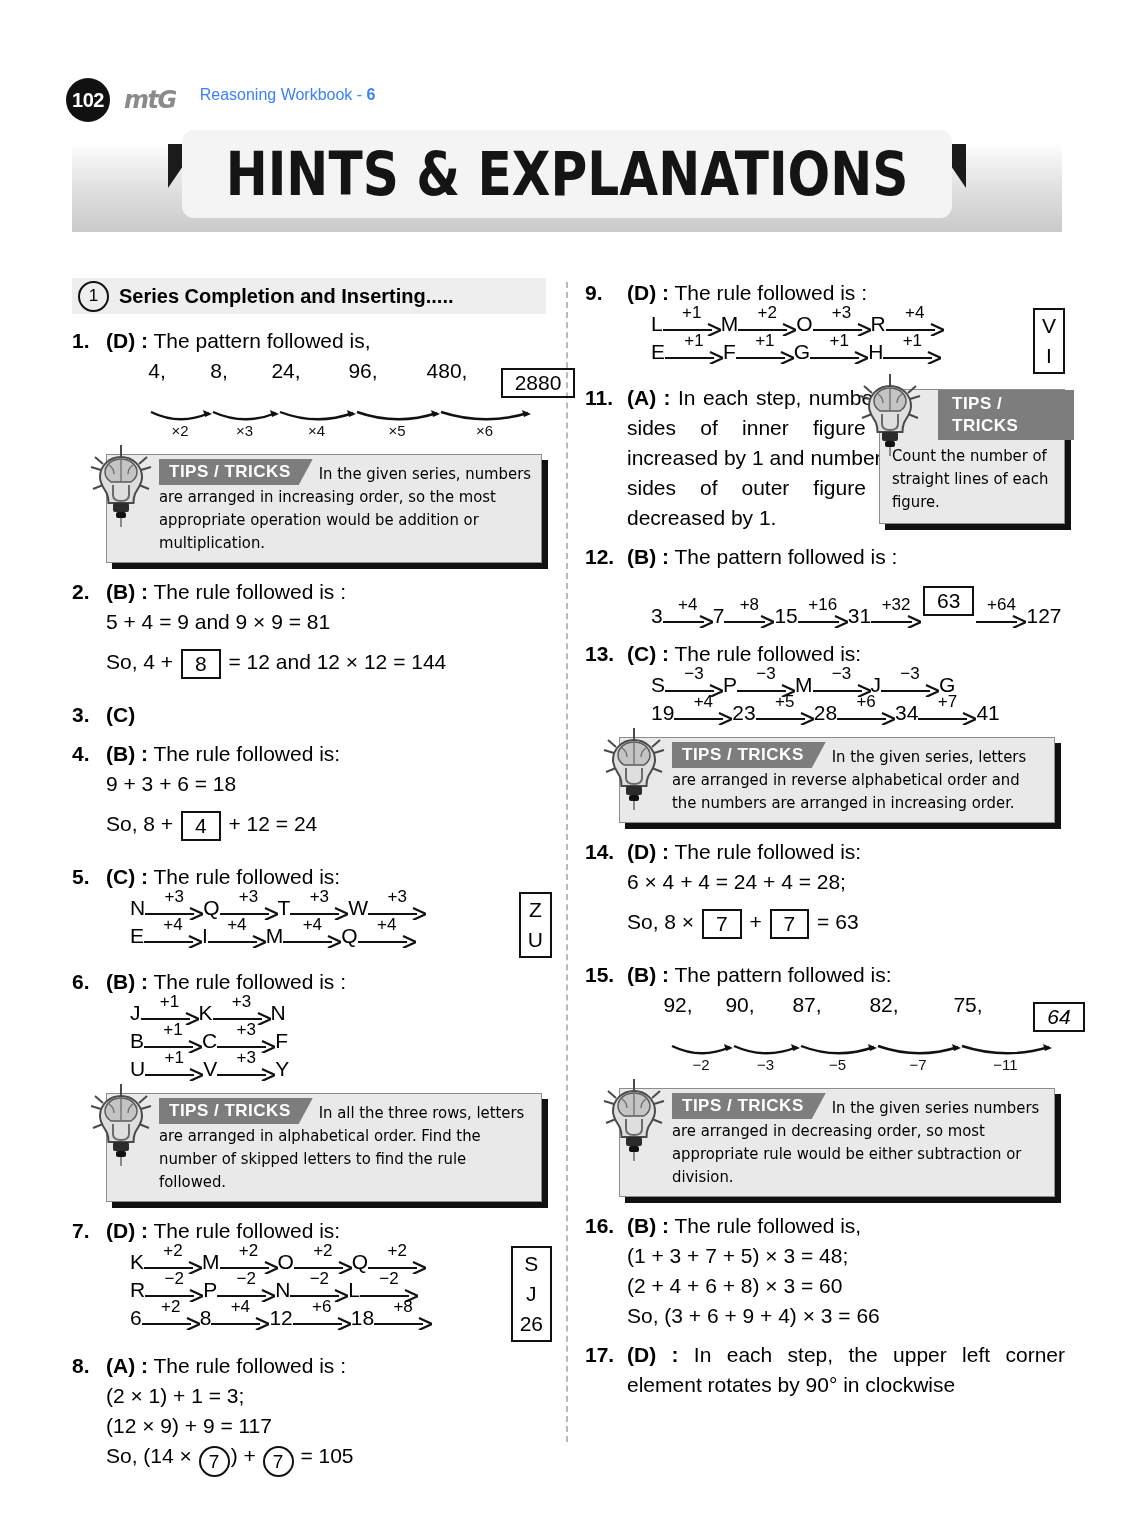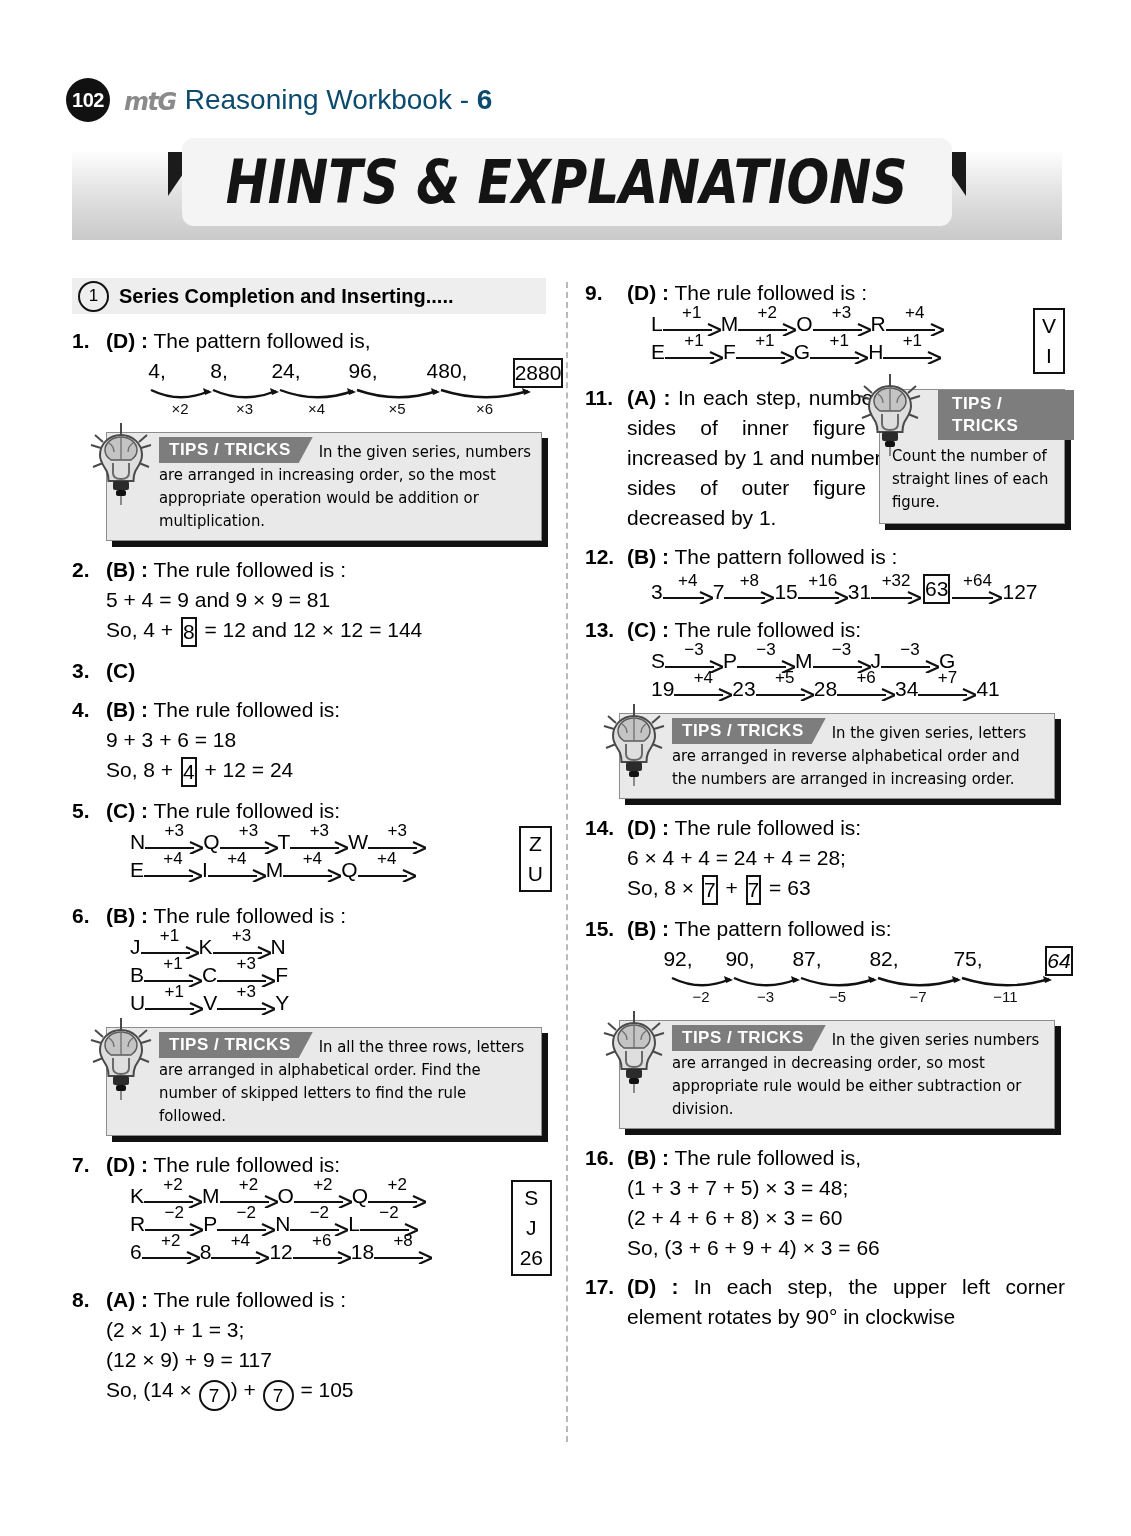--- a/index.html
+++ b/index.html
@@ -10,32 +10,32 @@
   }
   .page{position:relative;width:1131px;height:1314px;}
 
   
   .runhead{position:absolute;left:66px;top:78px;display:flex;align-items:center;gap:14px;}
   .pagebadge{
     width:44px;height:44px;border-radius:50%;background:#111;color:#fff;
     display:flex;align-items:center;justify-content:center;
     font-weight:bold;font-size:20px;letter-spacing:-.5px;
   }
-  .brand{display:flex;align-items:flex-end;gap:9px;}
+  .brand{display:flex;align-items:flex-start;gap:24px;}
   .mtg{
     font-family:"DejaVu Sans", sans-serif;
     font-weight:bold;font-style:italic;font-size:24px;color:#8a8a8a;
     letter-spacing:-1.5px;
   }
-  .bookname{font-size:28px;color:#0c4a6e;}
+  .bookname{font-size:16px;color:#3b82f6;}
   .bookname b{font-weight:bold;}
 
   
-  .ribbon{position:absolute;left:72px;top:152px;width:990px;height:88px;
-    background:linear-gradient(180deg,#fdfdfd 0%,#e3e3e3 45%,#c9c9c9 100%);font-style:italic;}
+  .ribbon{position:absolute;left:72px;top:144px;width:990px;height:88px;
+    background:linear-gradient(180deg,#fdfdfd 0%,#e3e3e3 45%,#c9c9c9 100%);}
   .notch{position:absolute;top:0;width:0;height:0;border-style:solid;}
   .notch.l{left:96px;border-width:0 0 44px 30px;border-color:transparent transparent transparent #1b1b1b;}
   .notch.r{right:96px;border-width:0 30px 44px 0;border-color:transparent #1b1b1b transparent transparent;}
   .ribbon-panel{
     position:absolute;left:110px;top:-14px;width:770px;height:88px;
     background:#f4f4f4;border-radius:12px;
     display:flex;align-items:center;justify-content:center;
   }
   .ribbon-title{
     font-family:"DejaVu Sans Condensed","Liberation Sans", sans-serif;
@@ -63,22 +63,22 @@
   .item-num{width:34px;flex:none;font-weight:bold;font-size:21px;line-height:30px;}
   .item-num.wide{width:42px;}
   .item-body{flex:1;font-size:21px;line-height:30px;}
   .opt{font-weight:bold;}
   .lines div{white-space:nowrap;}
   .just{text-align:justify;}
   .just > div{text-align:justify;text-align-last:justify;}
   .just > div:last-child{text-align-last:left;}
 
   
-  .boxed{display:inline-block;border:2px solid #111;padding:0 0;line-height:26px;
-         margin:0 2px;vertical-align:-2px;}
+  .boxed{display:inline-block;border:2px solid #111;padding:0 12px;line-height:26px;
+         margin:12px 2px;vertical-align:-2px;}
   .circled{display:inline-block;width:27px;height:27px;border:2px solid #111;
     border-radius:50%;text-align:center;line-height:27px;font-size:19px;
     vertical-align:-5px;margin:0 1px;}
 
   
   .chain{display:flex;align-items:flex-end;font-size:21px;padding-left:24px;
          margin:2px 0;line-height:1;}
   .node{padding-bottom:2px;}
   .arrow{position:relative;height:26px;display:flex;align-items:flex-end;}
   .arrow .lbl{position:absolute;top:-6px;left:50%;transform:translateX(-50%);

